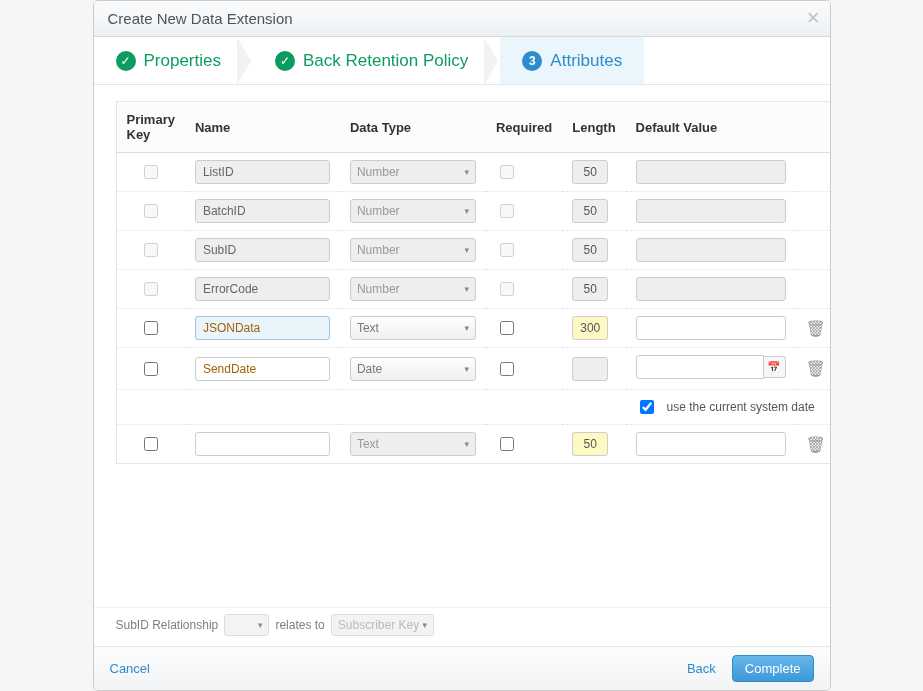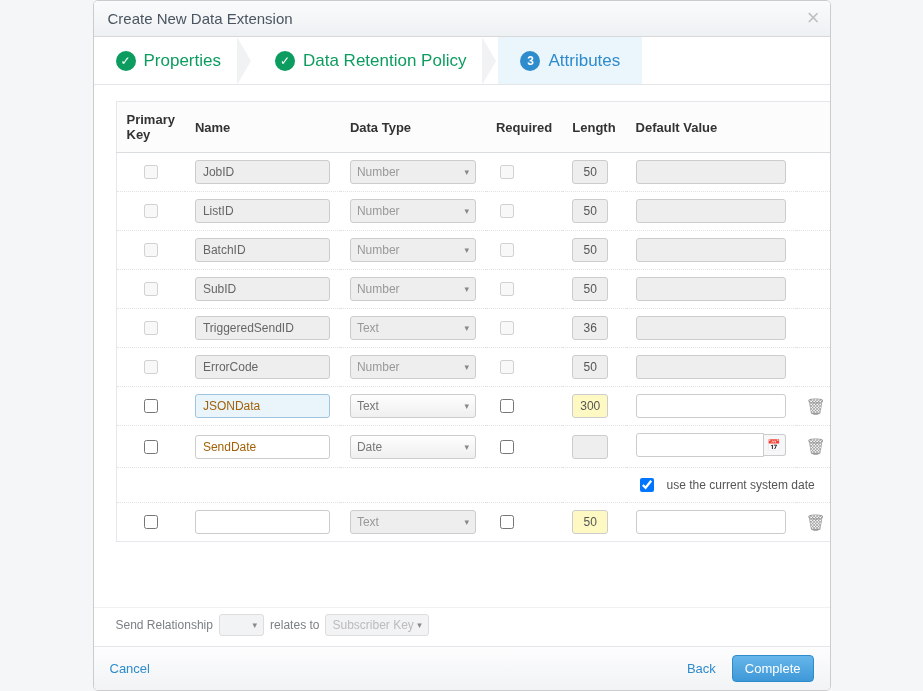--- a/index.html
+++ b/index.html
@@ -62,21 +62,21 @@
   </div>
 
   <div class="step-bar">
     <div class="step completed">
       <span class="step-icon">✓</span>
       <span>Properties</span>
     </div>
     <div class="step-sep"></div>
     <div class="step completed">
       <span class="step-icon">✓</span>
-      <span>Data Retention Policy</span>
+      <span>Back Retention Policy</span>
     </div>
     <div class="step-sep"></div>
     <div class="step active">
       <span class="step-icon">3</span>
       <span>Attributes</span>
     </div>
   </div>
 
   <div class="modal-body">
     <table class="attr">
@@ -87,32 +87,20 @@
           <th class="col-type">Data Type</th>
           <th class="col-req">Required</th>
           <th class="col-len">Length</th>
           <th class="col-def">Default Value</th>
           <th class="col-del"></th>
         </tr>
       </thead>
       <tbody id="rows-body">
           <tr>
             <td class="col-pk"><input type="checkbox" class="cb" disabled="" style=""></td>
-            <td class="col-name"><input type="text" class="text-in ro" readonly="" value="JobID" style=""></td>
-            <td class="col-type"><div class="type-sel ro">
-                <span>Number</span>
-                <span class="caret">▾</span>
-              </div></td>
-            <td class="col-req"><input type="checkbox" class="cb" disabled="" style=""></td>
-            <td class="col-len"><input type="text" class="len-in ro" readonly="" value="50" style=""></td>
-            <td class="col-def"><span class="def-in ro"></span></td>
-            <td class="col-del"></td>
-          </tr>
-          <tr>
-            <td class="col-pk"><input type="checkbox" class="cb" disabled="" style=""></td>
             <td class="col-name"><input type="text" class="text-in ro" readonly="" value="ListID" style=""></td>
             <td class="col-type"><div class="type-sel ro">
                 <span>Number</span>
                 <span class="caret">▾</span>
               </div></td>
             <td class="col-req"><input type="checkbox" class="cb" disabled="" style=""></td>
             <td class="col-len"><input type="text" class="len-in ro" readonly="" value="50" style=""></td>
             <td class="col-def"><span class="def-in ro"></span></td>
             <td class="col-del"></td>
           </tr>
@@ -130,32 +118,20 @@
           </tr>
           <tr>
             <td class="col-pk"><input type="checkbox" class="cb" disabled="" style=""></td>
             <td class="col-name"><input type="text" class="text-in ro" readonly="" value="SubID" style=""></td>
             <td class="col-type"><div class="type-sel ro">
                 <span>Number</span>
                 <span class="caret">▾</span>
               </div></td>
             <td class="col-req"><input type="checkbox" class="cb" disabled="" style=""></td>
             <td class="col-len"><input type="text" class="len-in ro" readonly="" value="50" style=""></td>
-            <td class="col-def"><span class="def-in ro"></span></td>
-            <td class="col-del"></td>
-          </tr>
-          <tr>
-            <td class="col-pk"><input type="checkbox" class="cb" disabled="" style=""></td>
-            <td class="col-name"><input type="text" class="text-in ro" readonly="" value="TriggeredSendID" style=""></td>
-            <td class="col-type"><div class="type-sel ro">
-                <span>Text</span>
-                <span class="caret">▾</span>
-              </div></td>
-            <td class="col-req"><input type="checkbox" class="cb" disabled="" style=""></td>
-            <td class="col-len"><input type="text" class="len-in ro" readonly="" value="36" style=""></td>
             <td class="col-def"><span class="def-in ro"></span></td>
             <td class="col-del"></td>
           </tr>
           <tr>
             <td class="col-pk"><input type="checkbox" class="cb" disabled="" style=""></td>
             <td class="col-name"><input type="text" class="text-in ro" readonly="" value="ErrorCode" style=""></td>
             <td class="col-type"><div class="type-sel ro">
                 <span>Number</span>
                 <span class="caret">▾</span>
               </div></td>
@@ -212,21 +188,21 @@
             <td class="col-req"><input type="checkbox" class="cb" style=""></td>
             <td class="col-len"><input type="text" class="len-in" value="50" style=""></td>
             <td class="col-def"><span class="def-in"></span></td>
             <td class="col-del"><span class="trash">🗑</span></td>
           </tr>
         </tbody>
     </table>
   </div>
 
   <div class="rel-row">
-    <span>Send Relationship</span>
+    <span>SubID Relationship</span>
     <span class="rel-sel">&nbsp;&nbsp;&nbsp;&nbsp;&nbsp;&nbsp;&nbsp;&nbsp;<span class="caret">▾</span></span>
     <span>relates to</span>
     <span class="rel-sel"><span>Subscriber Key</span>&nbsp;<span class="caret">▾</span></span>
   </div>
 
   <div class="modal-footer">
     <span class="btn-link">Cancel</span>
     <span class="spacer"></span>
     <span class="btn-back">Back</span>
     <button class="btn-complete">Complete</button>

